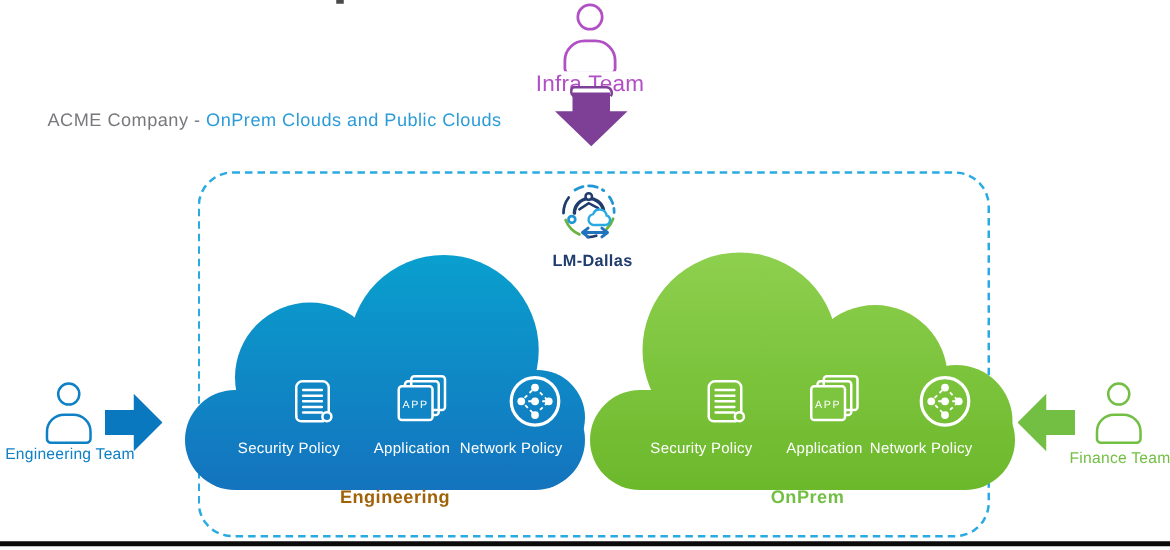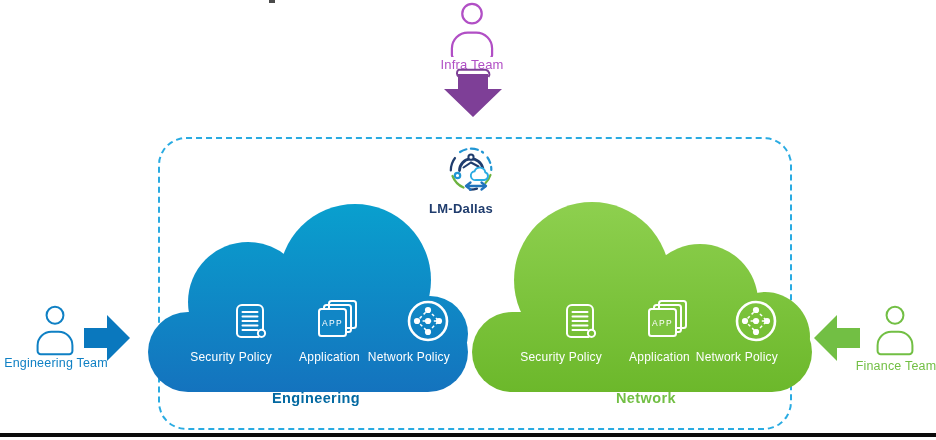--- a/index.html
+++ b/index.html
@@ -14,37 +14,40 @@
   
   .artifact{left:269px;top:0;width:6px;height:3px;background:#4a4a4a;}
   
   .dashed-box{left:158px;top:137px;width:630px;height:289px;border:2px dashed #29ABE2;border-radius:28px;}
   
   .cloud{pointer-events:none;}
   .vpc-name{color:#fff;font-size:34px;letter-spacing:2.5px;text-align:center;width:140px;font-weight:400;}
   .policy{width:100px;text-align:right;}
   .policy .plabel{margin-top:3px;color:#fff;font-size:12px;font-weight:400;letter-spacing:.2px;white-space:nowrap;}
   .tenant{width:140px;text-align:center;font-size:14.5px;font-weight:bold;letter-spacing:.4px;}
-  .tenant-eng{color:#0369a1;}
+  .tenant-eng{color:#a16207;}
   .tenant-fin{color:#72BF44;}
   
   .team-label{text-align:center;font-size:12.5px;letter-spacing:.2px;white-space:nowrap;}
-  .lbl-infra{color:#B14FC5;font-size:13px;text-align:center;}
+  .lbl-infra{color:#B14FC5;font-size:18px;text-align:center;}
   .lbl-eng{color:#0F80C4;}
   .lbl-fin{color:#72BF44;}
   .site-label{width:140px;text-align:center;color:#1F3C6D;font-weight:bold;font-size:13px;letter-spacing:.3px;}
   .bottom-bar{left:0;top:433px;width:936px;height:4px;background:#0b0b0b;}
 </style>
 </head>
 <body>
 
 <div class="stage">
 
   <div class="abs artifact"></div>
 
+  <div class="abs title">
+    <span>ACME Company - </span><span class="blue">OnPrem Clouds and Public Clouds</span>
+  </div>
 
   <svg class="abs" style="left:446px;top:2px;" width="52" height="55" viewBox="0 0 48 52">
     <g fill="none" stroke="#B14FC5" stroke-width="2.1" stroke-linejoin="round">
       <circle cx="24" cy="11" r="9.2"></circle>
       <path d="M5 50 v-6 a15 15 0 0 1 15 -15 h8 a15 15 0 0 1 15 15 v6 a3.5 3.5 0 0 1 -3.5 3.5 h-31 a3.5 3.5 0 0 1 -3.5 -3.5 z"></path>
     </g>
   </svg>
   <div class="abs team-label lbl-infra" style="left:402px;top:57px;width:140px;">Infra Team</div>
   <svg class="abs" style="left:441px;top:68px;" width="64" height="50" viewBox="0 0 64 50">
     <path d="M18 9 a4.5 4.5 0 0 1 -0.5 -7.2 h27 a4.5 4.5 0 0 1 3 7.2" fill="#fff" stroke="#7E3F97" stroke-width="2"></path>
@@ -68,21 +71,21 @@
       <path d="M16.5 22.5 L24 17.5 L31.5 21.5" stroke-width="2"></path>
     </g>
     <circle cx="24" cy="12.2" r="2.6" fill="#fff" stroke="#1F3C6D" stroke-width="2"></circle>
     <path d="M29 35 h8.3 a3.9 3.9 0 0 0 1 -7.6 a5.6 5.6 0 0 0 -10.8 -1.1 a4.3 4.3 0 0 0 1.5 8.7 z" fill="#fff" stroke="#29ABE2" stroke-width="1.9"></path>
     <g fill="none" stroke="#2073BC" stroke-width="2.3" stroke-linecap="round" stroke-linejoin="round">
       <path d="M20 41 H38"></path>
       <path d="M23.5 37.5 L19 41 L23.5 44.5"></path>
       <path d="M34.5 37.5 L39 41 L34.5 44.5"></path>
     </g>
   </svg>
-  <div class="abs site-label" style="left:391px;top:201px;">LM-Dallas</div>
+  <div class="abs site-label" style="left:404px;top:201px;">LM-Dallas</div>
 
   <svg class="abs cloud" style="left:148px;top:202px;" width="320" height="190" viewBox="0 0 320 190">
     <defs>
       <linearGradient id="gBlue" gradientUnits="userSpaceOnUse" x1="0" y1="0" x2="0" y2="190">
         <stop offset="0" stop-color="#09A0CE"></stop>
           <stop offset="1" stop-color="#1473BE"></stop>
       </linearGradient>
     </defs>
     <g fill="url(#gBlue)">
       <circle cx="100" cy="100" r="60"></circle>
@@ -181,21 +184,21 @@
           <circle cx="33" cy="22" r="3.1"></circle>
           <circle cx="22" cy="33" r="3.1"></circle>
         <circle cx="11" cy="22" r="3.1"></circle>
           <circle cx="22" cy="22" r="3.1"></circle>
       </g>
     </svg>
     <div class="plabel">Network Policy</div>
   </div>
 
   <div class="abs tenant tenant-eng" style="left:246px;top:390px;">Engineering</div>
-  <div class="abs tenant tenant-fin" style="left:576px;top:390px;">Network</div>
+  <div class="abs tenant tenant-fin" style="left:576px;top:390px;">OnPrem</div>
 
   <svg class="abs" style="left:33px;top:302px;" width="44" height="54" viewBox="0 0 48 52">
     <g fill="none" stroke="#0F80C4" stroke-width="2.2" stroke-linejoin="round">
       <circle cx="24" cy="11" r="9.2"></circle>
       <path d="M5 50 v-6 a15 15 0 0 1 15 -15 h8 a15 15 0 0 1 15 15 v6 a3.5 3.5 0 0 1 -3.5 3.5 h-31 a3.5 3.5 0 0 1 -3.5 -3.5 z"></path>
     </g>
   </svg>
   <div class="abs team-label lbl-eng" style="left:0;top:356px;width:112px;">Engineering Team</div>
   <svg class="abs" style="left:84px;top:314px;" width="46" height="48" viewBox="0 0 46 48">
     <polygon points="0,14 23,14 23,1 46,24 23,47 23,34 0,34" fill="#0A78BE"></polygon>

